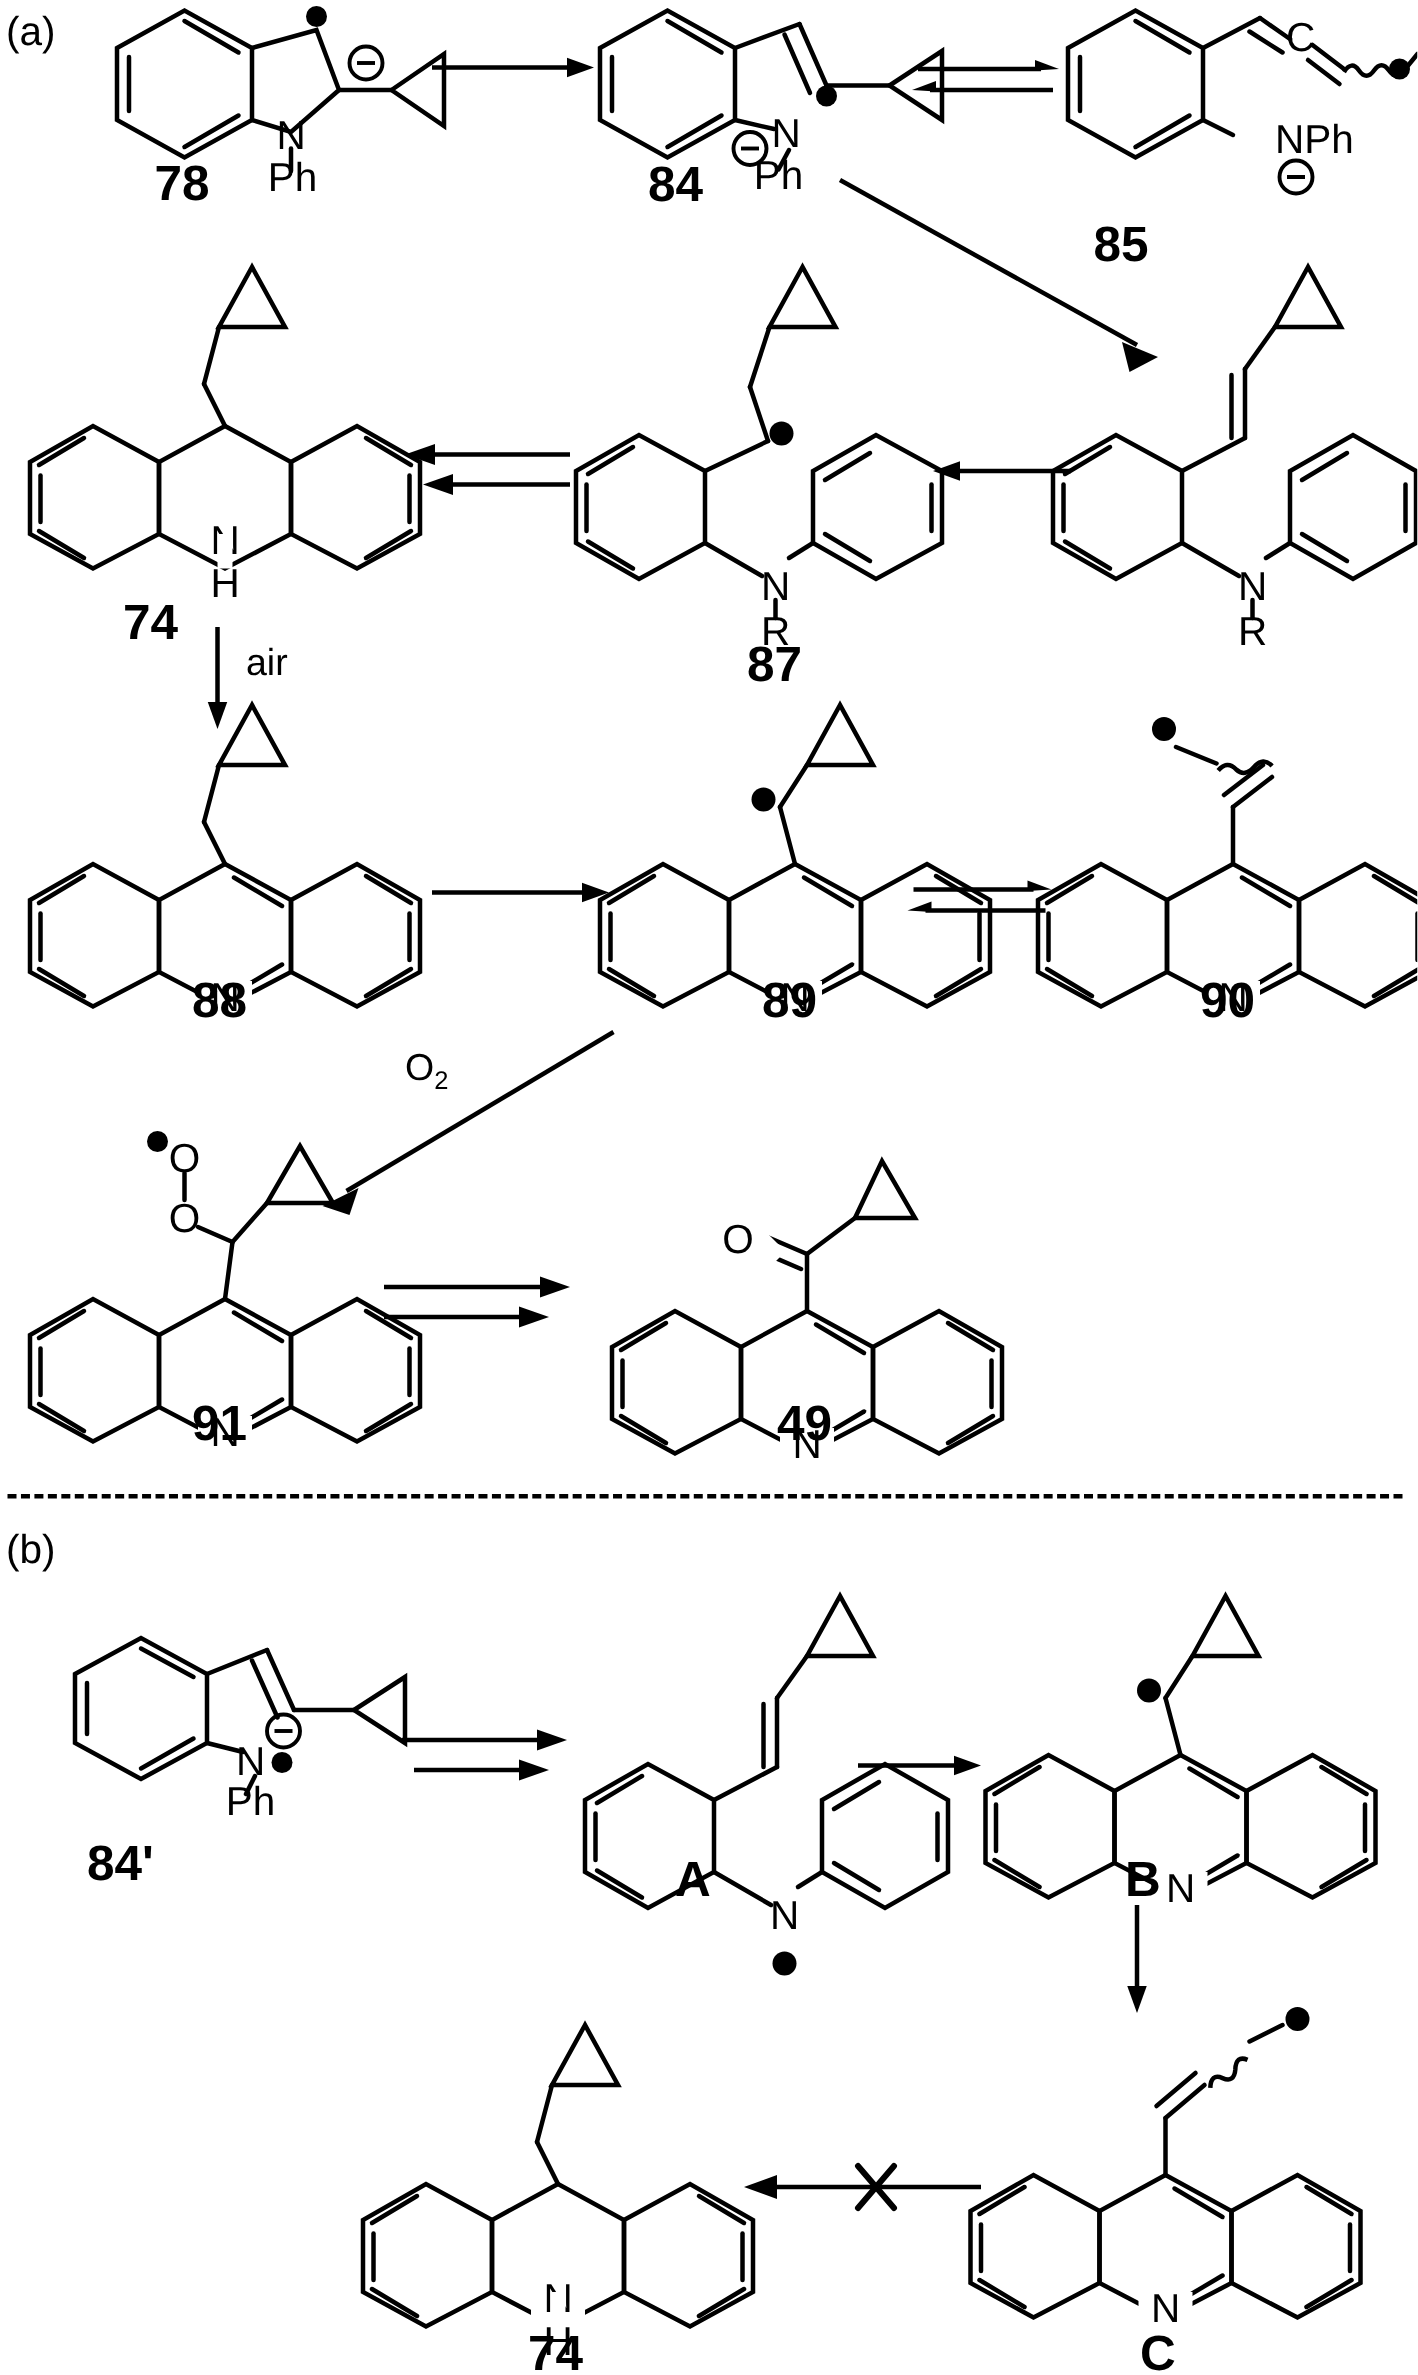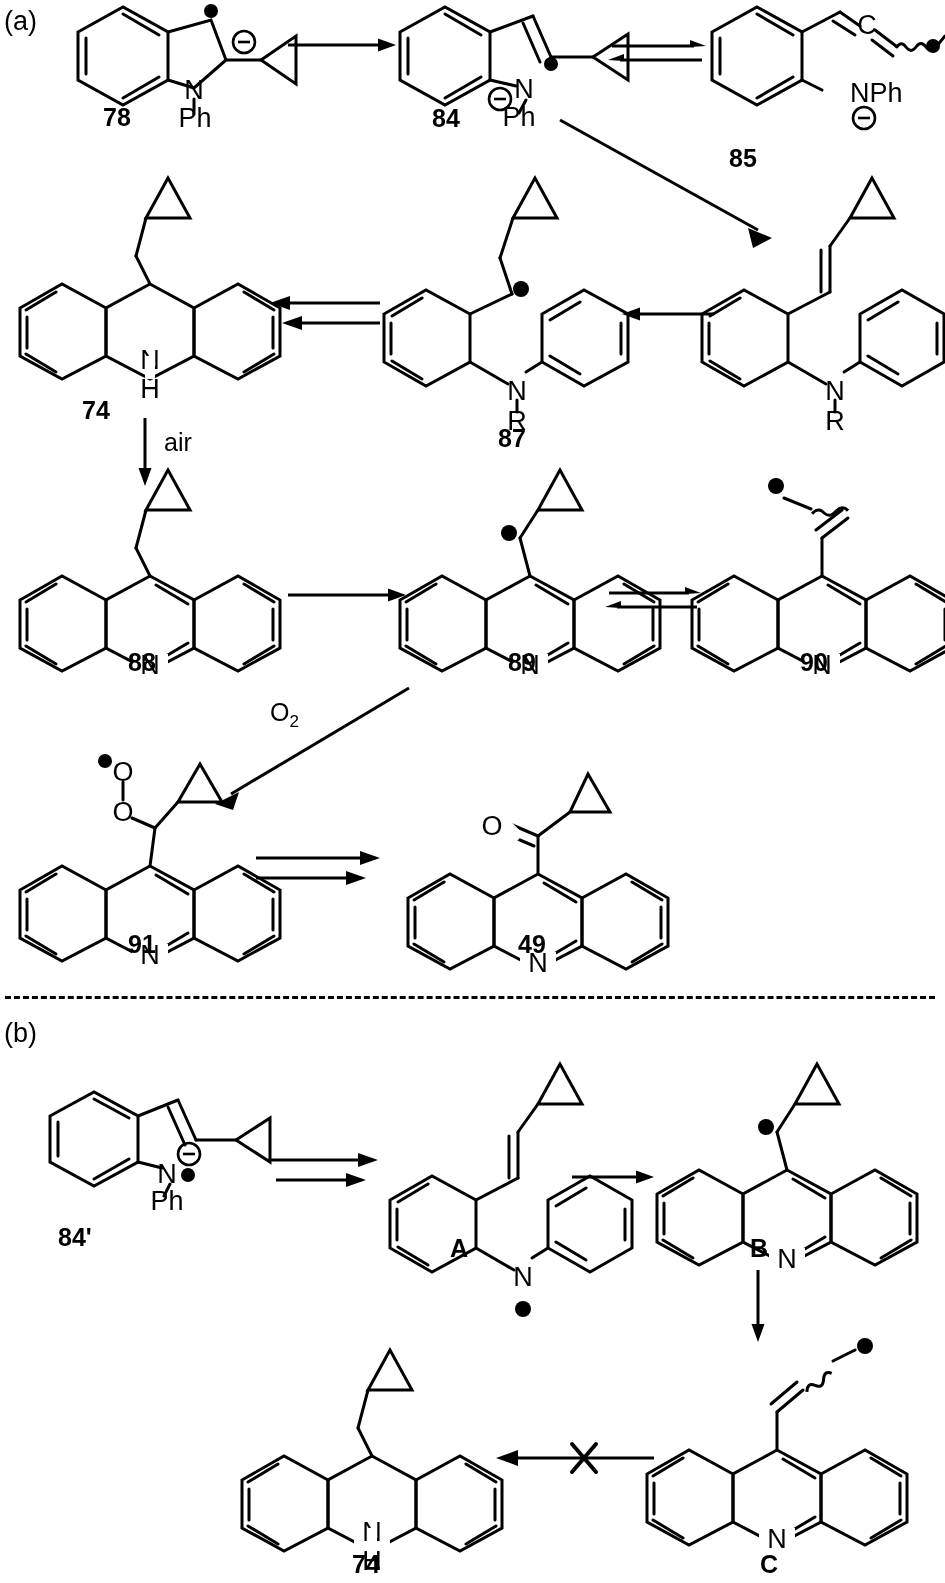--- a/index.html
+++ b/index.html
@@ -1,21 +1,21 @@
 <!DOCTYPE html>
 <html><head>
 <meta charset="utf-8">
 <style>
   html,body{margin:0;padding:0;background:#ffffff;}
   body{font-family:"Liberation Sans",sans-serif;color:#000;}
   #page{position:relative;width:945px;height:1583px;background:#fff;overflow:hidden;}
   .abs{position:absolute;}
   svg{display:block;overflow:visible;}
   .panel-label{font-size:27px;font-weight:400;letter-spacing:0px;line-height:1;}
-  .cmp-label{font-size:25px;font-weight:bold;line-height:1;white-space:nowrap;}
+  .cmp-label{font-size:33px;font-weight:bold;line-height:1;white-space:nowrap;}
   .cmp-label .plain{font-weight:normal;}
   .cond-label{font-size:25px;font-weight:400;line-height:1;white-space:nowrap;}
   .cond-label sub{font-size:0.68em;}
   .atom{font-size:27px;font-family:"Liberation Sans",sans-serif;}
   .divider{border-top:3px dashed #000;height:0;}
 </style>
 </head>
 <body>
 
 <div id="page">

